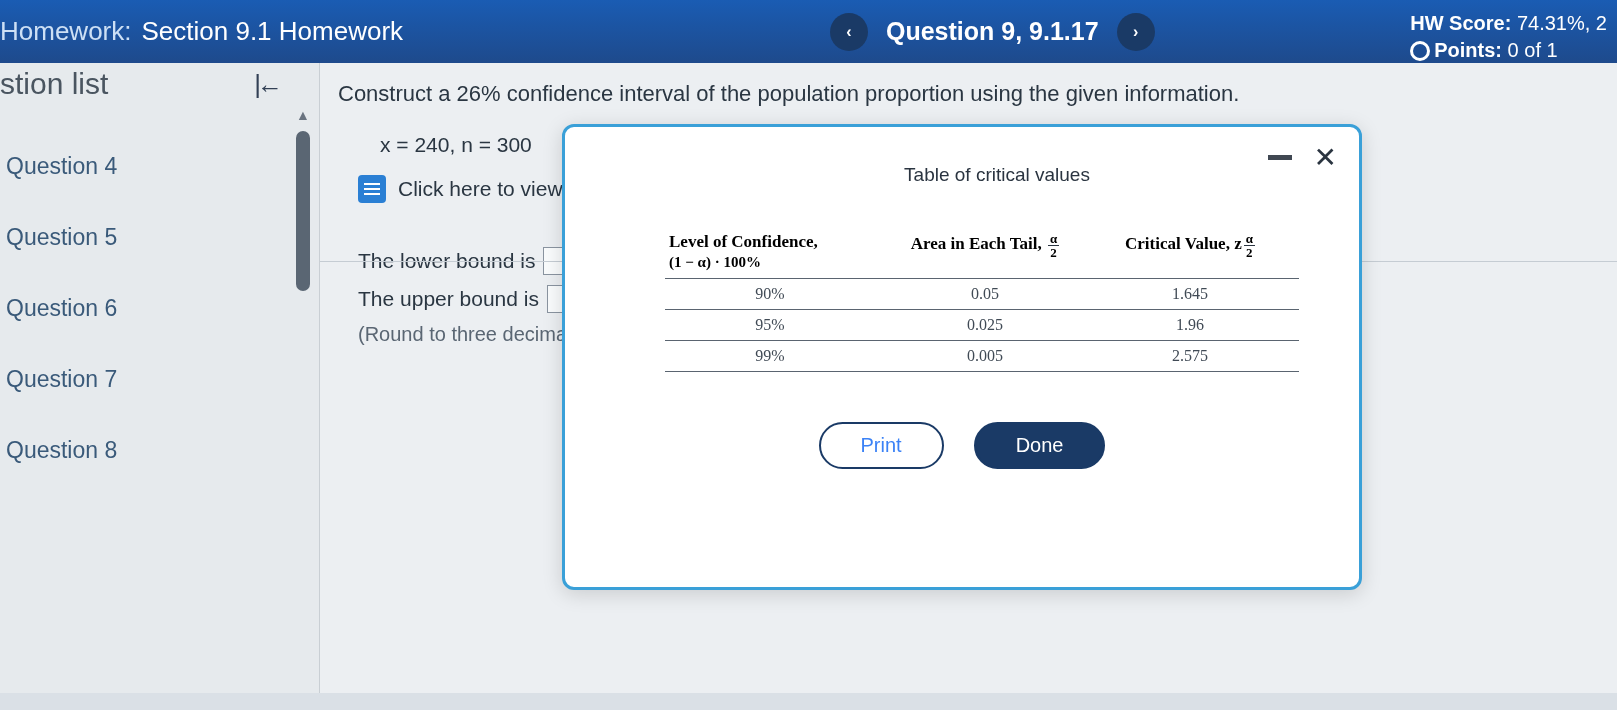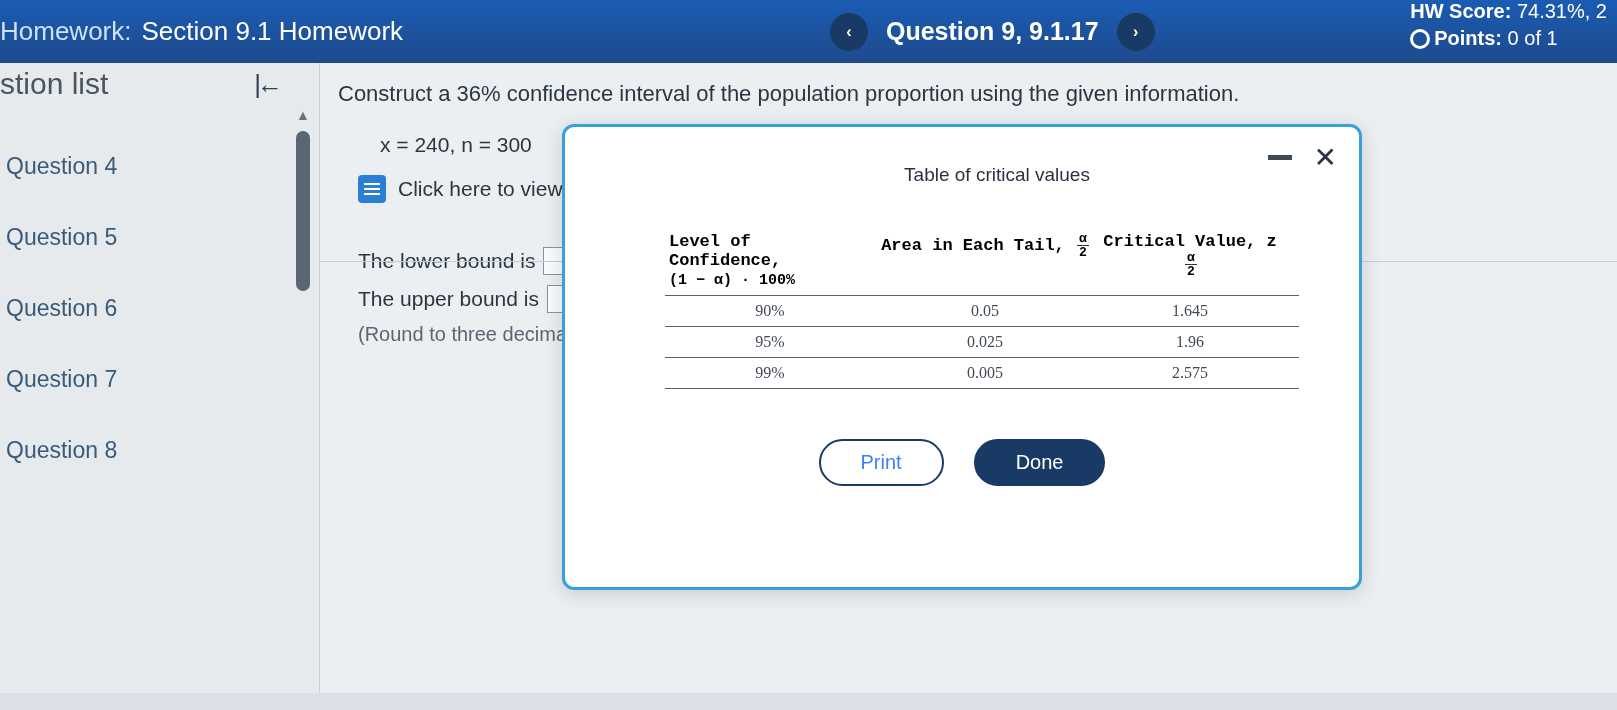--- a/index.html
+++ b/index.html
@@ -36,21 +36,21 @@
       border-radius: 50%;
       background: #1a3a66;
       display: flex; align-items: center; justify-content: center;
       color: #fff; font-size: 16px; font-weight: bold;
       cursor: pointer;
     }
     .q-label { font-size: 25px; font-weight: 700; }
     .right-stats {
       position: absolute;
       right: 10px;
-      top: 0;
+      top: 12px;
       font-size: 20px;
       text-align: right;
     }
     .right-stats .row1 { font-weight: 400; }
     .right-stats .row1 b { font-weight: 700; }
     .right-stats .row2 { display:flex; align-items:center; gap:4px; margin-top:4px;}
     .circle-icon { width:20px; height:20px; border:3px solid #fff; border-radius:50%; display:inline-block;}
     .main {
       display: flex;
       height: calc(100% - 80px);
@@ -149,21 +149,21 @@
     .min-icon{ width:24px; height:5px; background:#404852; cursor:pointer;}
     .close-icon{ font-size:28px; color:#2a3440; cursor:pointer; font-weight:400;}
     .modal-title{
       font-size:19px; color:#2a3440; margin: -10px 8px 40px 78px; text-align: center;
     }
     .table{
       margin: 0 60px 0 100px;
       font-family: "Times New Roman", serif;
     }
     .table-row{ display:flex; border-bottom:1px solid #5a6470; }
-    .th{ font-weight:700; font-size:17px; padding:6px 4px;font-family:Liberation Mono, monospace; }
+    .th{ font-weight:700; font-size:17px; padding:6px 4px; }
     .td{ font-size:16px; padding:6px 4px; text-align:center; color:#404a55;}
     .c1{ width:210px; }
     .c2{ width:220px; text-align:center;}
     .c3{ width:190px; text-align:center;}
     .th .sub{ font-size:15px; font-weight:700;}
     .frac{ display:inline-flex; flex-direction:column; align-items:center; font-size:13px; line-height:1; vertical-align:middle; margin-left:2px;}
     .frac .num{ border-bottom:1px solid #2a3440; padding:0 2px;}
     .modal-buttons{
       display:flex; justify-content:center; gap:30px; margin-top:50px;
     }
@@ -209,21 +209,21 @@
       <div class="scrollbar"></div>
       <div class="q-item">Question 4</div>
       <div class="q-item">Question 5</div>
       <div class="q-item">Question 6</div>
       <div class="q-item">Question 7</div>
       <div class="q-item">Question 8</div>
     </div>
   </div>
 
   <div class="content">
-    <div class="instruction">Construct a 36% confidence interval of the population proportion using the given information.</div>
+    <div class="instruction">Construct a 26% confidence interval of the population proportion using the given information.</div>
     <div class="given">x = 240, n = 300</div>
     <div class="link-row">
       <span class="doc-icon"></span>
       <span class="link-text">Click here to view the</span>
     </div>
     <div class="hr-line"></div>
     <div class="bound-row">
       <span>The lower bound is</span>
       <input class="input-box" style="">
       <span>.</span>

